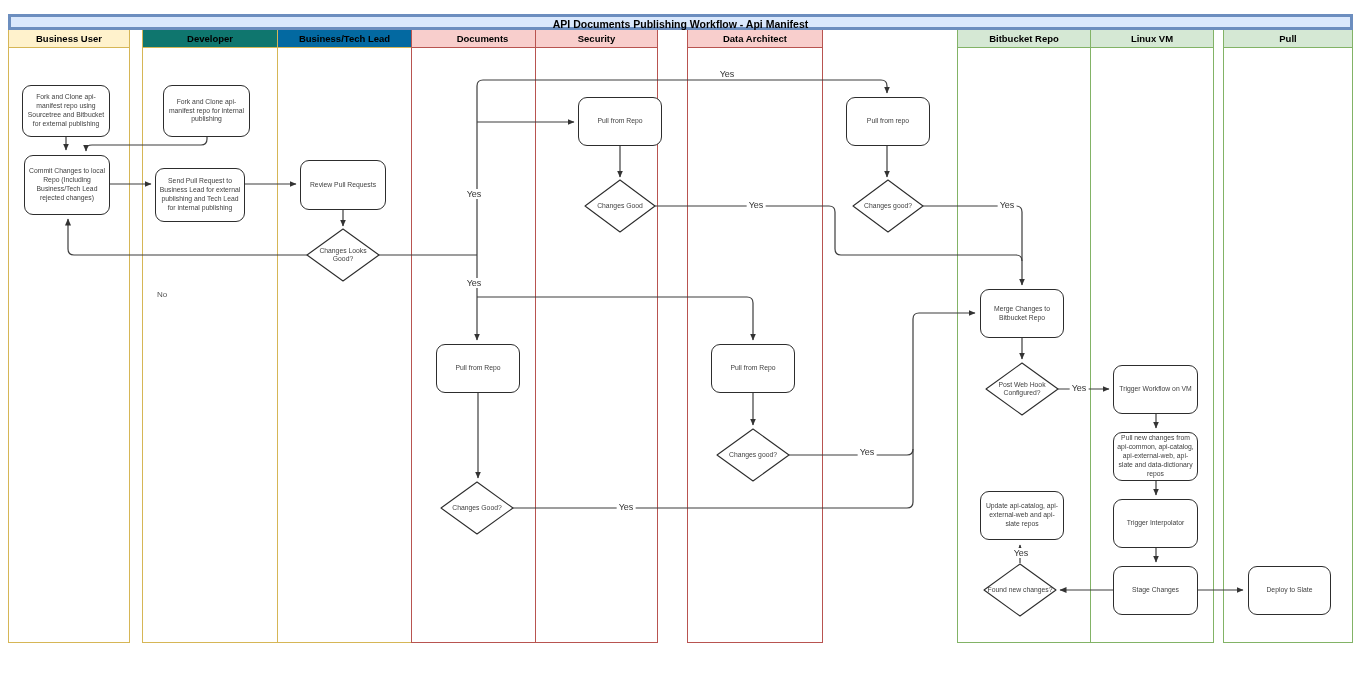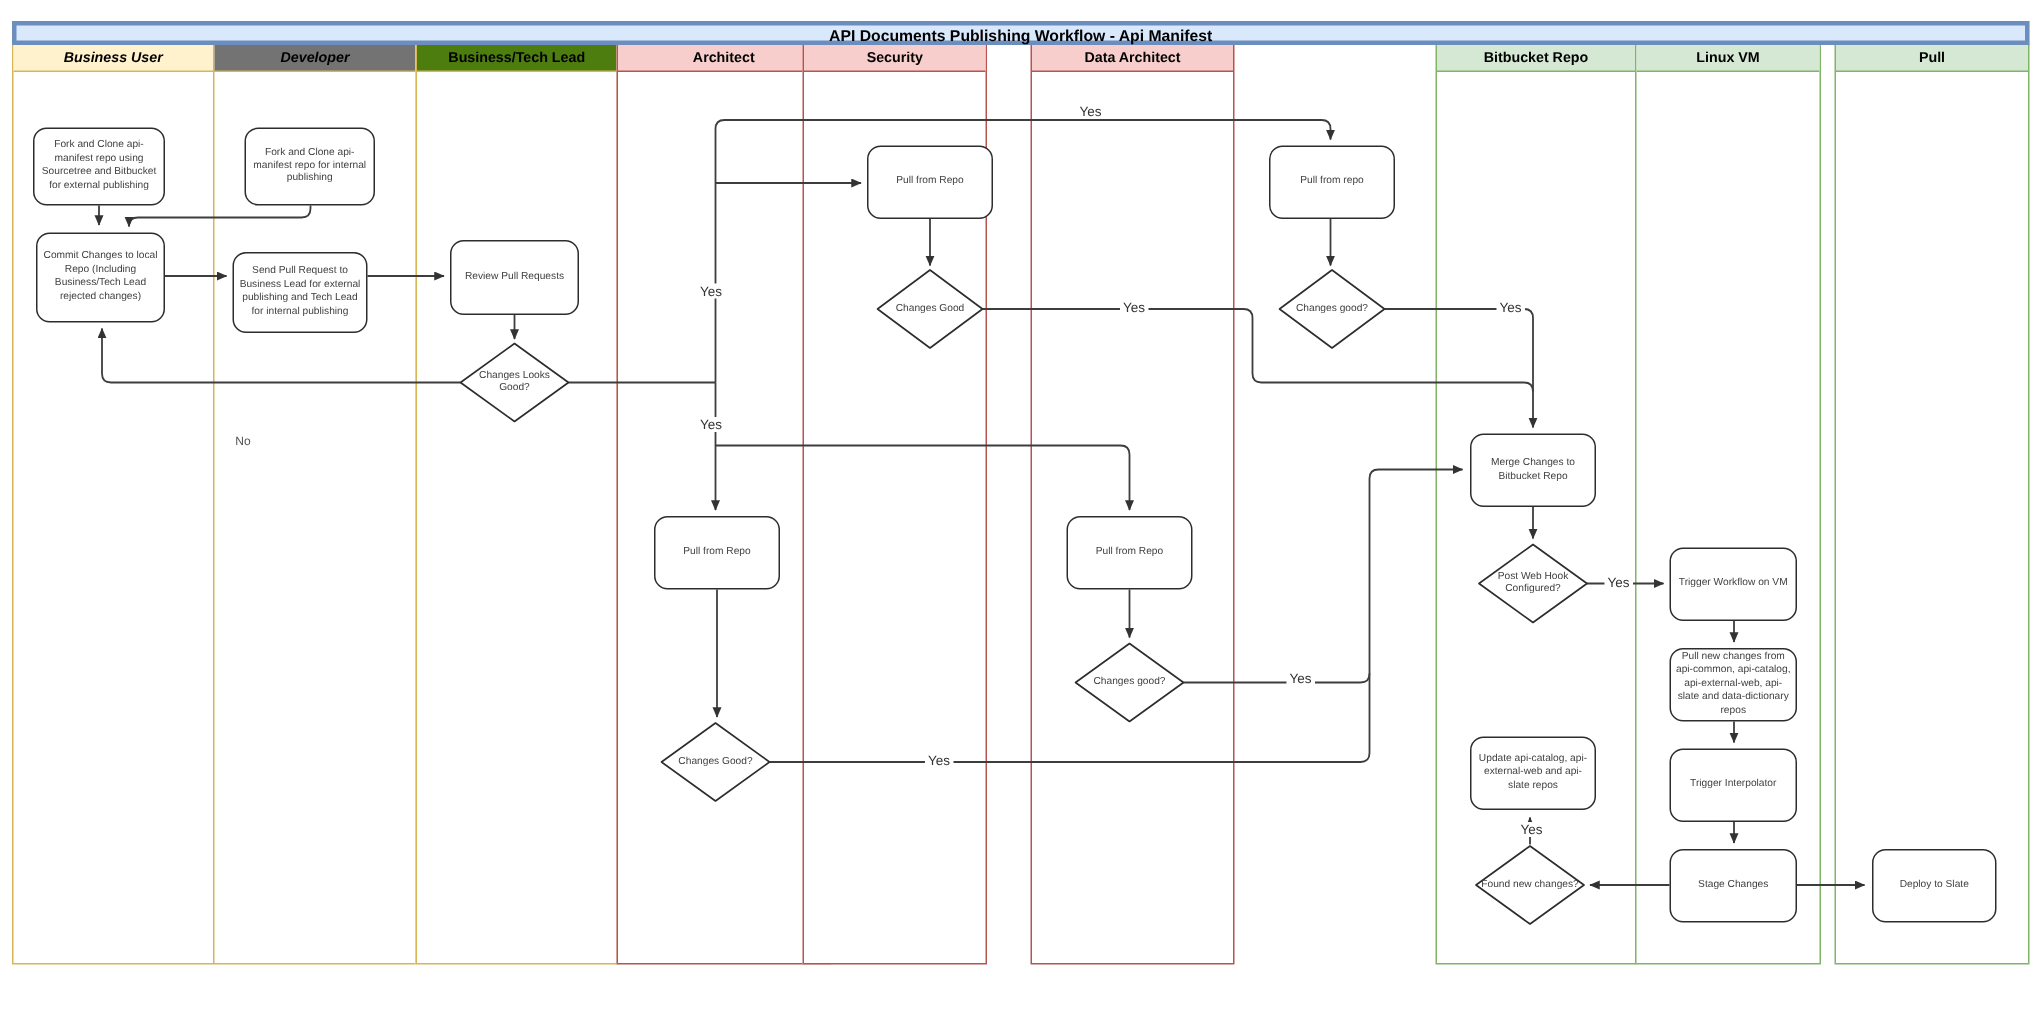--- a/index.html
+++ b/index.html
@@ -47,31 +47,31 @@
     position:absolute;left:25px;top:658px;font-size:10px;color:#000;z-index:2;margin-top:20px;
   }
 </style>
 </head>
 <body>
 
 <div class="canvas">
 
   <div class="pool-title" style="background: rgb(218, 232, 252); border-color: rgb(108, 142, 191);">API Documents Publishing Workflow - Api Manifest</div>
 
-  <div class="lane" style="left: 8px; width: 135px; border-color: rgb(214, 182, 86); font-style: italic;">
+  <div class="lane" style="left: 8px; width: 122px; border-color: rgb(214, 182, 86);">
       <div class="lane-header" style="background: rgb(255, 242, 204); border-color: rgb(214, 182, 86);">Business User</div>
     </div>
   <div class="lane" style="left: 142px; width: 136px; border-color: rgb(214, 182, 86);">
-      <div class="lane-header" style="background: #737373; border-color: rgb(214, 182, 86); font-style: italic;">Developer</div>
+      <div class="lane-header" style="background: #0f766e; border-color: rgb(214, 182, 86);">Developer</div>
     </div>
   <div class="lane" style="left: 277px; width: 135px; border-color: rgb(214, 182, 86);">
-      <div class="lane-header" style="background: #4d7c0f; border-color: rgb(214, 182, 86);">Business/Tech Lead</div>
+      <div class="lane-header" style="background: #0369a1; border-color: rgb(214, 182, 86);">Business/Tech Lead</div>
     </div>
   <div class="lane" style="left: 411px; width: 143px; border-color: rgb(184, 84, 80);">
-      <div class="lane-header" style="background: rgb(248, 206, 204); border-color: rgb(184, 84, 80);">Architect</div>
+      <div class="lane-header" style="background: rgb(248, 206, 204); border-color: rgb(184, 84, 80);">Documents</div>
     </div>
   <div class="lane" style="left: 535px; width: 123px; border-color: rgb(184, 84, 80);">
       <div class="lane-header" style="background: rgb(248, 206, 204); border-color: rgb(184, 84, 80);">Security</div>
     </div>
   <div class="lane" style="left: 687px; width: 136px; border-color: rgb(184, 84, 80);">
       <div class="lane-header" style="background: rgb(248, 206, 204); border-color: rgb(184, 84, 80);">Data Architect</div>
     </div>
   <div class="lane" style="left: 957px; width: 134px; border-color: rgb(130, 179, 102);">
       <div class="lane-header" style="background: rgb(213, 232, 212); border-color: rgb(130, 179, 102);">Bitbucket Repo</div>
     </div>

